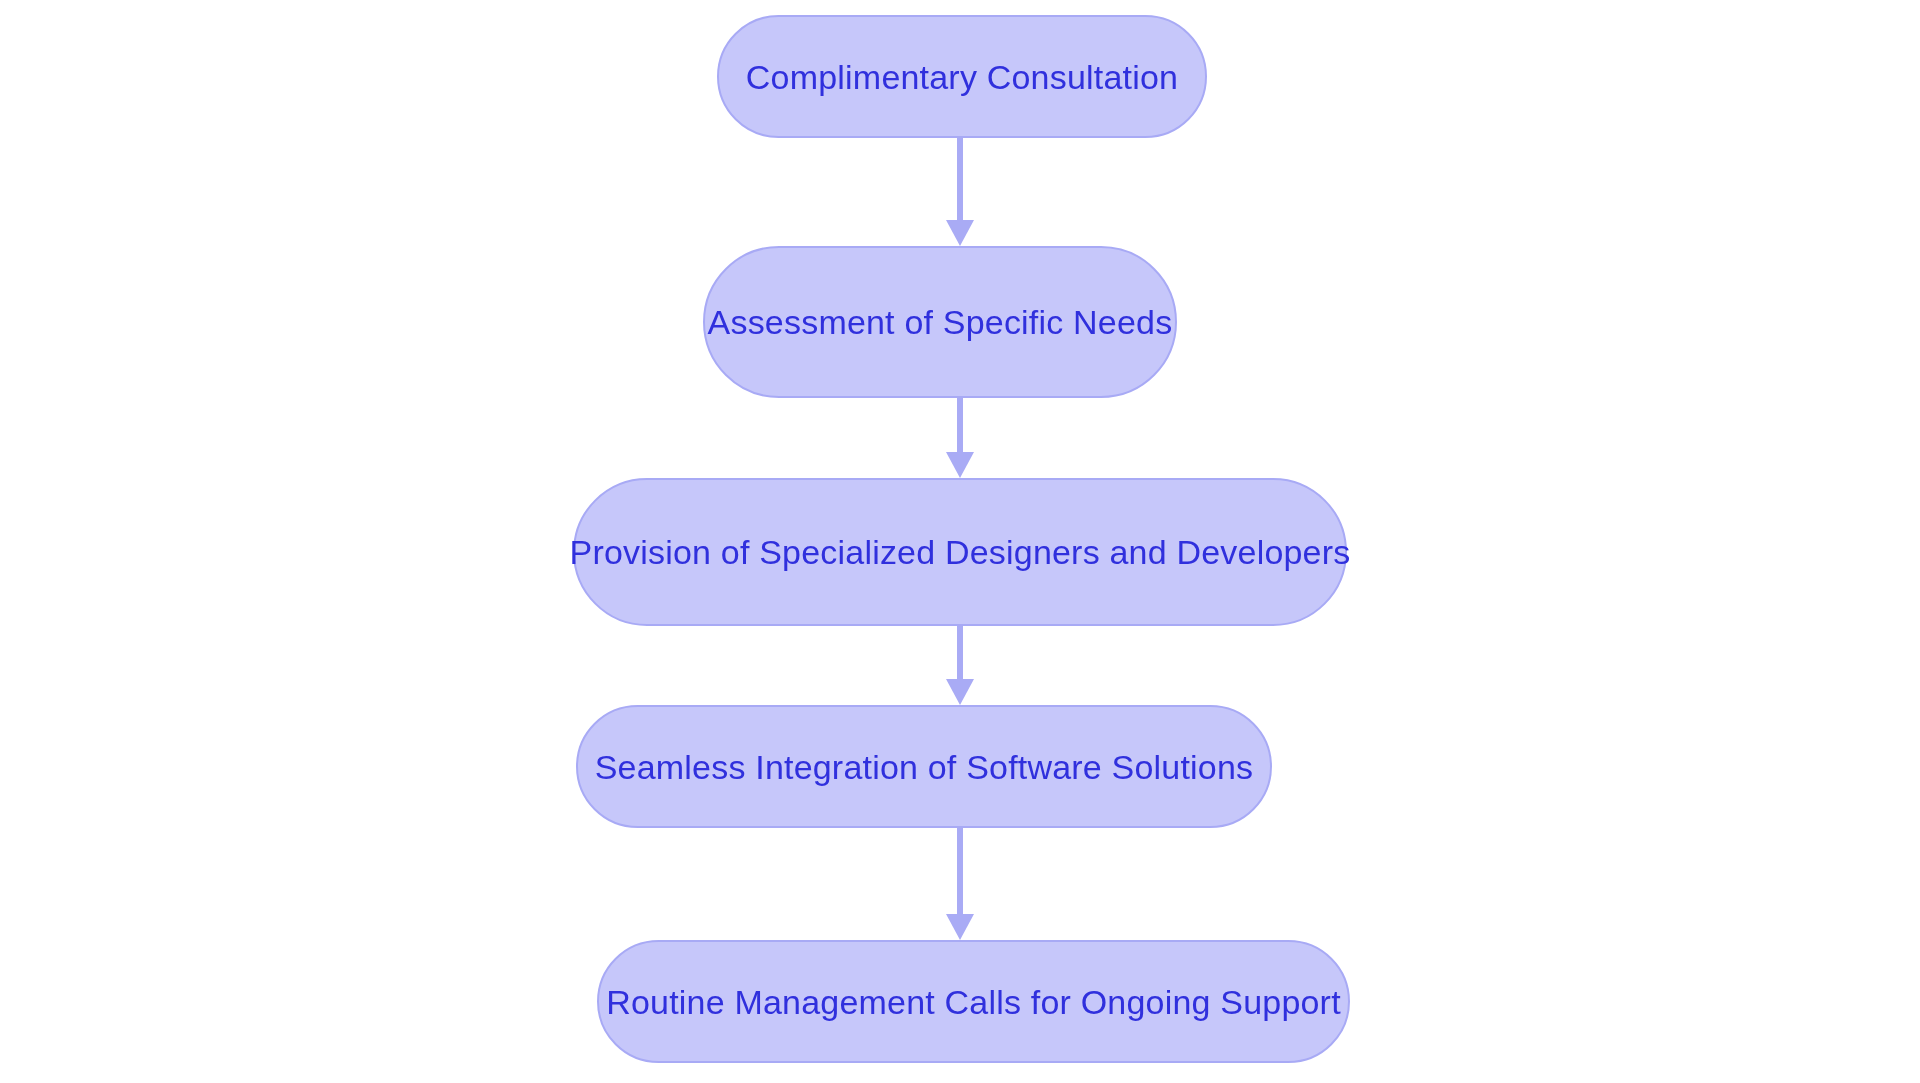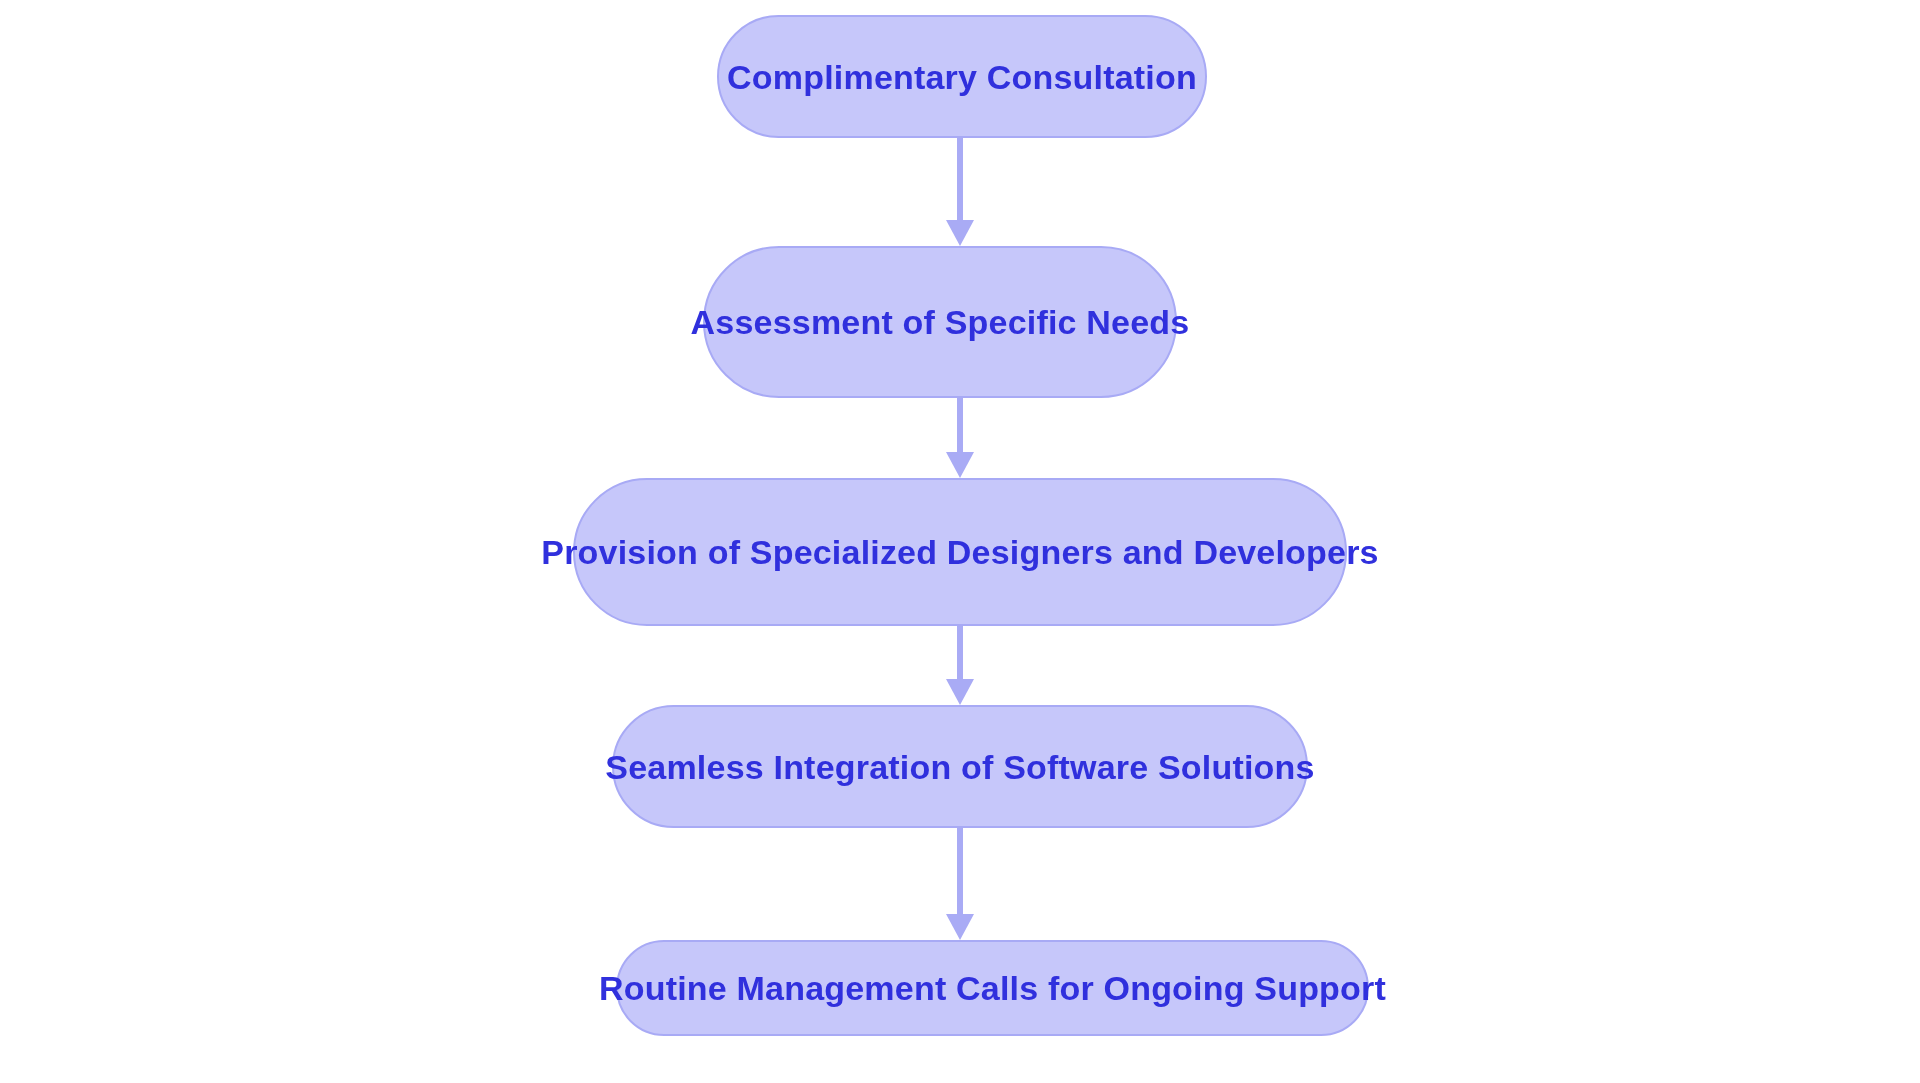--- a/index.html
+++ b/index.html
@@ -30,34 +30,34 @@
     display: flex;
     align-items: center;
     justify-content: center;
     z-index: 2;
   }
 
   .node-label {
     color: #3030dd;
     font-family: "Liberation Sans", sans-serif;
     font-size: 34px;
-    font-weight: 700;
+    font-weight: 400;
     line-height: 1;
     letter-spacing: 0.2px;
     white-space: nowrap;
     text-align: center;
     -webkit-font-smoothing: antialiased;
   }
 
   
   #node-1 { left: 717px; top: 15px;  width: 490px; height: 123px; }
   #node-2 { left: 703px; top: 246px; width: 474px; height: 152px; }
   #node-3 { left: 573px; top: 478px; width: 774px; height: 148px; }
-  #node-4 { left: 612px; top: 705px; width: 696px; height: 123px; }
-  #node-5 { left: 616px; top: 940px; width: 753px; height: 96px; }
+  #node-4 { left: 576px; top: 705px; width: 696px; height: 123px; }
+  #node-5 { left: 597px; top: 940px; width: 753px; height: 123px; }
 
   
   .connector {
     position: absolute;
     z-index: 1;
   }
   .connector .stem {
     position: absolute;
     left: 50%;
     top: 0;

